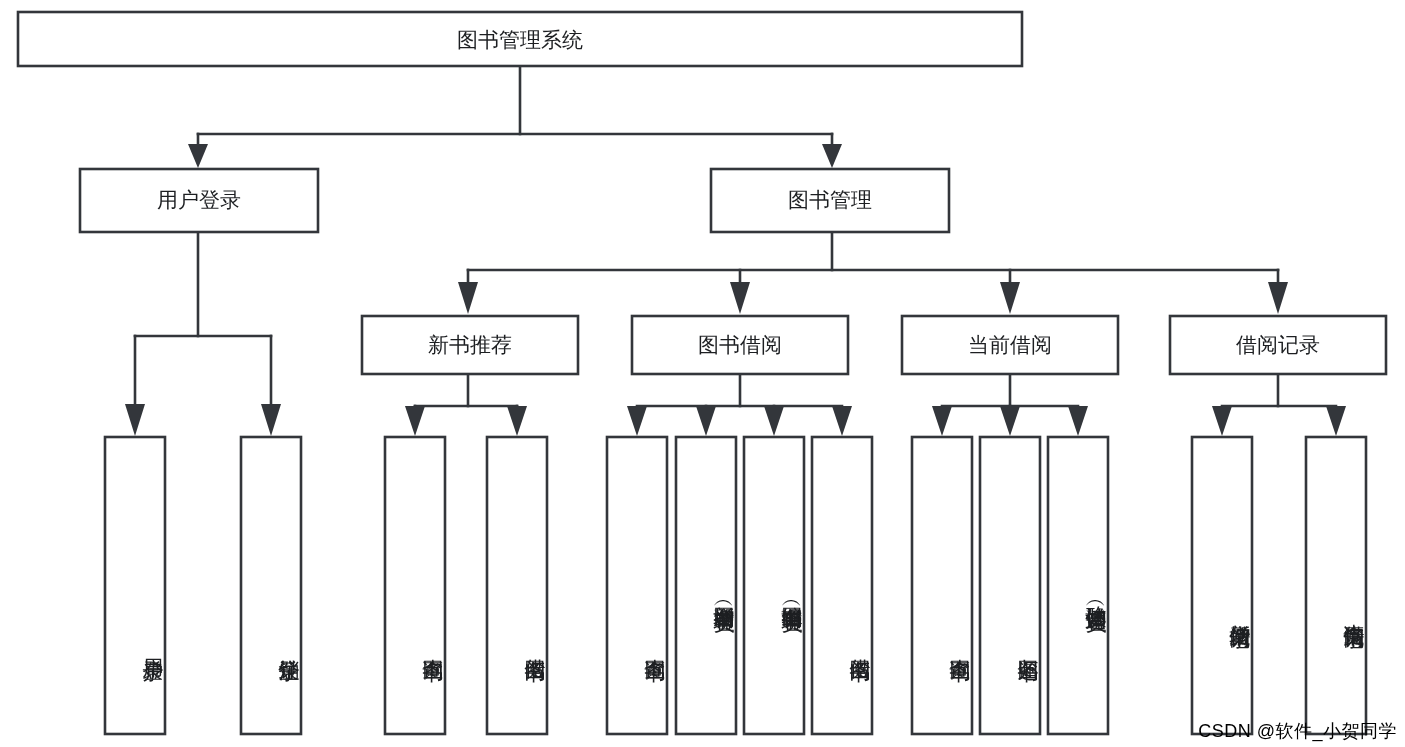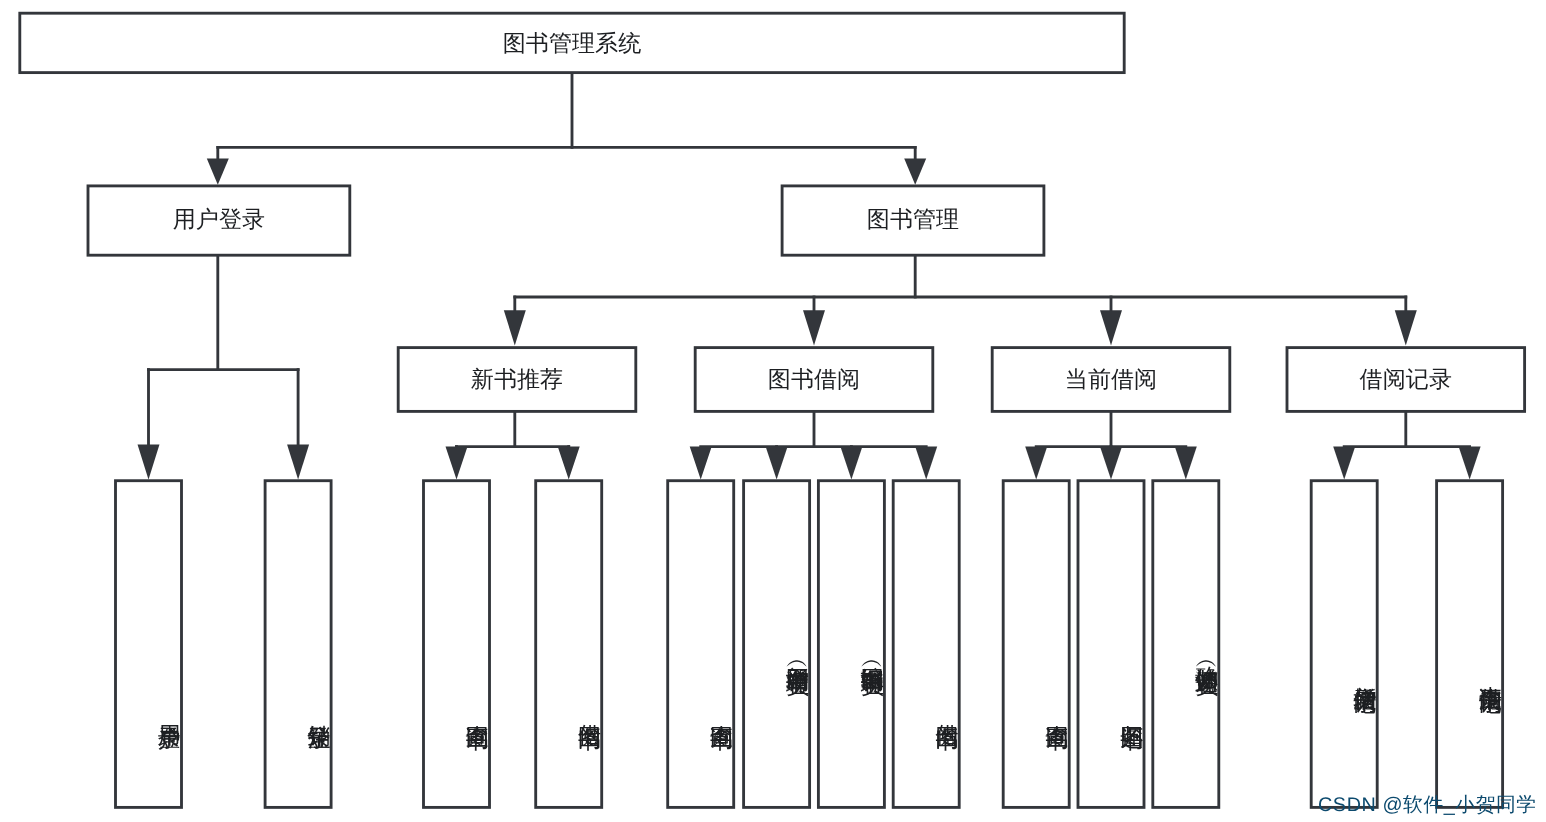--- a/index.html
+++ b/index.html
@@ -63,21 +63,21 @@
     letter-spacing: 1px;
     white-space: nowrap;
     pointer-events: none;
   }
   .watermark {
     position: absolute;
     right: 8px;
     bottom: 4px;
     font-family: "Liberation Sans", "DejaVu Sans", sans-serif;
     font-size: 18px;
-    color: #0c4a6e;
+    color: #000000;
     letter-spacing: 0.5px;
     white-space: nowrap;
   }
 </style>
 </head>
 <body>
 
 <div id="diagram-root">
 
   <svg id="flow" viewBox="0 0 1405 747">

